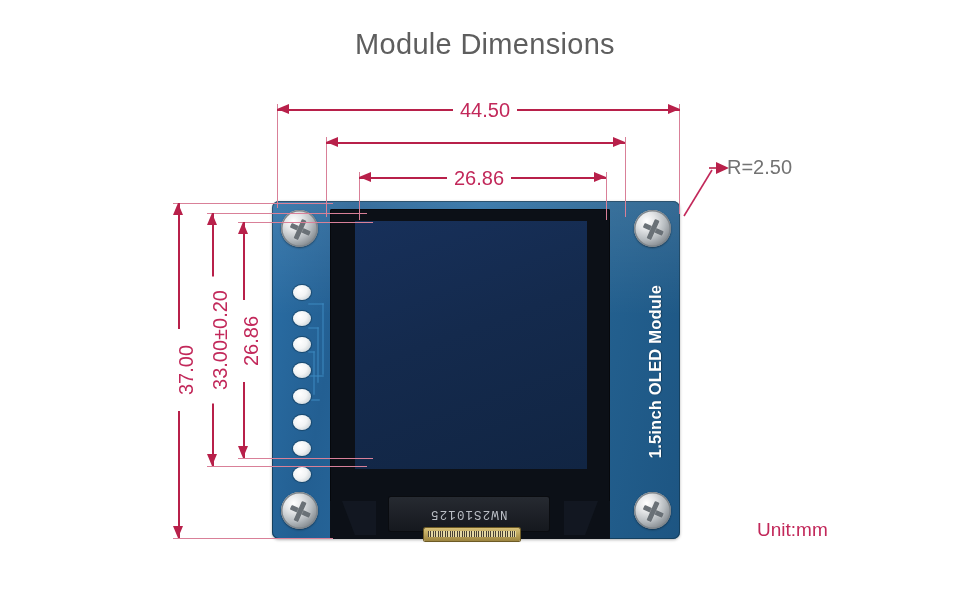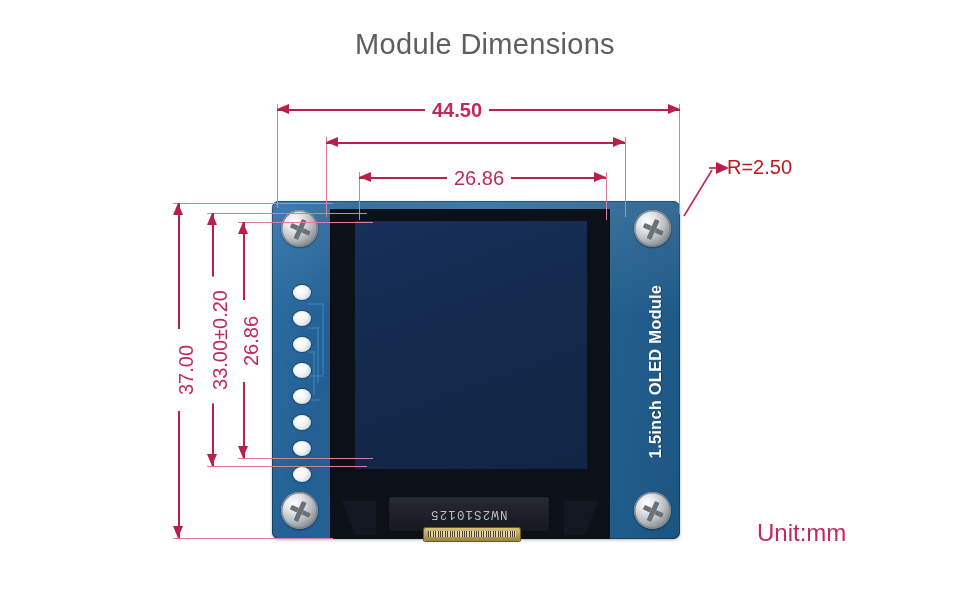--- a/index.html
+++ b/index.html
@@ -120,24 +120,24 @@
     background:linear-gradient(180deg,#d8c178,#9d8540);border-radius:1.5px;
     box-shadow:0 0 0 1px #6d5b26;
   }
   #fpc-pins{
     position:absolute;left:4px;top:3px;right:4px;height:6px;
     background:repeating-linear-gradient(90deg,#4a4234 0 1px,#e6d9a4 1px 2.4px);
   }
 
   
   #r-leader{position:absolute;left:0;top:0;width:970px;height:600px;pointer-events:none;}
-  #r-text{position:absolute;left:727px;top:156px;color:#b91c1c;font-size:20px;white-space:nowrap;}
+  #r-text{position:absolute;left:727px;top:156px;color:#737373;font-size:20px;white-space:nowrap;}
 
   #unit{
-    position:absolute;left:757px;top:519px;color:#c2285a;font-size:24px;white-space:nowrap;
+    position:absolute;left:757px;top:519px;color:#c2285a;font-size:19px;white-space:nowrap;
   }
 </style>
 </head>
 <body>
 
 <div class="stage">
 
   <div id="title">Module Dimensions</div>
 
   <div id="board">
@@ -195,21 +195,21 @@
   <div class="ext ext-v" style="left:277px;top:104px;height:104px;"></div>
   <div class="ext ext-v" style="left:679px;top:104px;height:110px;"></div>
   <div class="ext ext-v" style="left:326px;top:137px;height:80px;"></div>
   <div class="ext ext-v" style="left:625px;top:137px;height:80px;"></div>
   <div class="ext ext-v" style="left:359px;top:172px;height:48px;"></div>
   <div class="ext ext-v" style="left:606px;top:172px;height:48px;"></div>
 
   <div class="dimline h-line" style="left:277px;top:109px;width:403px;"></div>
   <div class="arrow arr-left" style="left:277px;top:104px;"></div>
   <div class="arrow arr-right" style="left:668px;top:104px;"></div>
-  <div class="dimtext" style="left:425px;top:99px;font-weight:bold;">44.50</div>
+  <div class="dimtext" style="left:453px;top:99px;">44.50</div>
 
   <div class="dimline h-line" style="left:326px;top:142px;width:299px;"></div>
   <div class="arrow arr-left" style="left:326px;top:137px;"></div>
   <div class="arrow arr-right" style="left:613px;top:137px;"></div>
 
   <div class="dimline h-line" style="left:359px;top:177px;width:247px;"></div>
   <div class="arrow arr-left" style="left:359px;top:172px;"></div>
   <div class="arrow arr-right" style="left:594px;top:172px;"></div>
   <div class="dimtext" style="left:447px;top:167px;">26.86</div>
 

